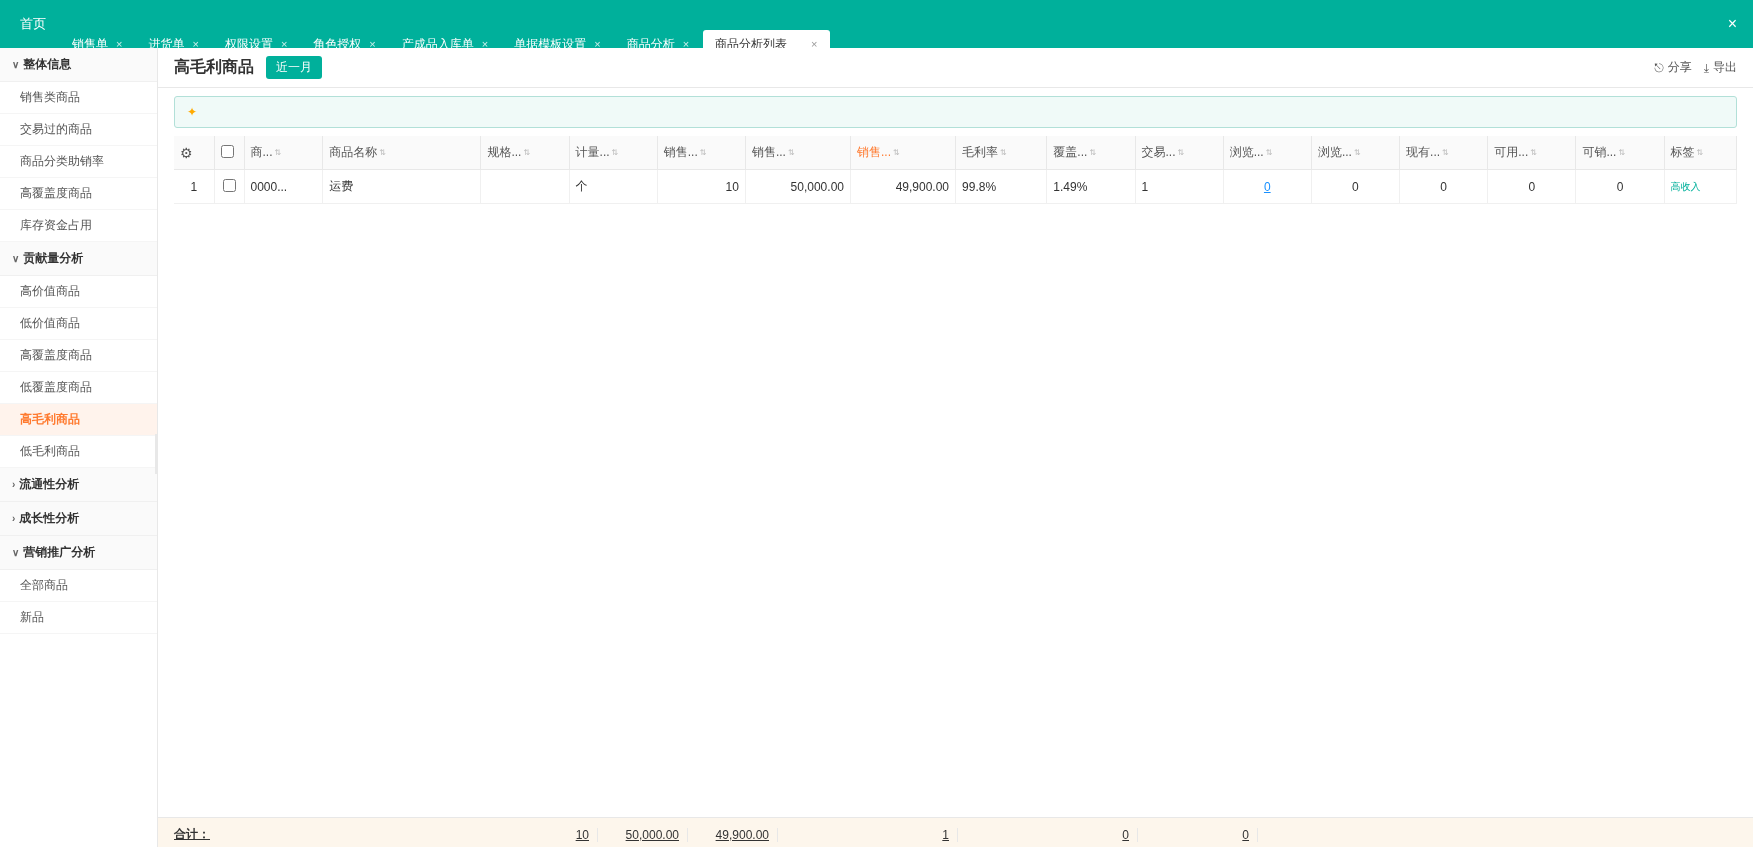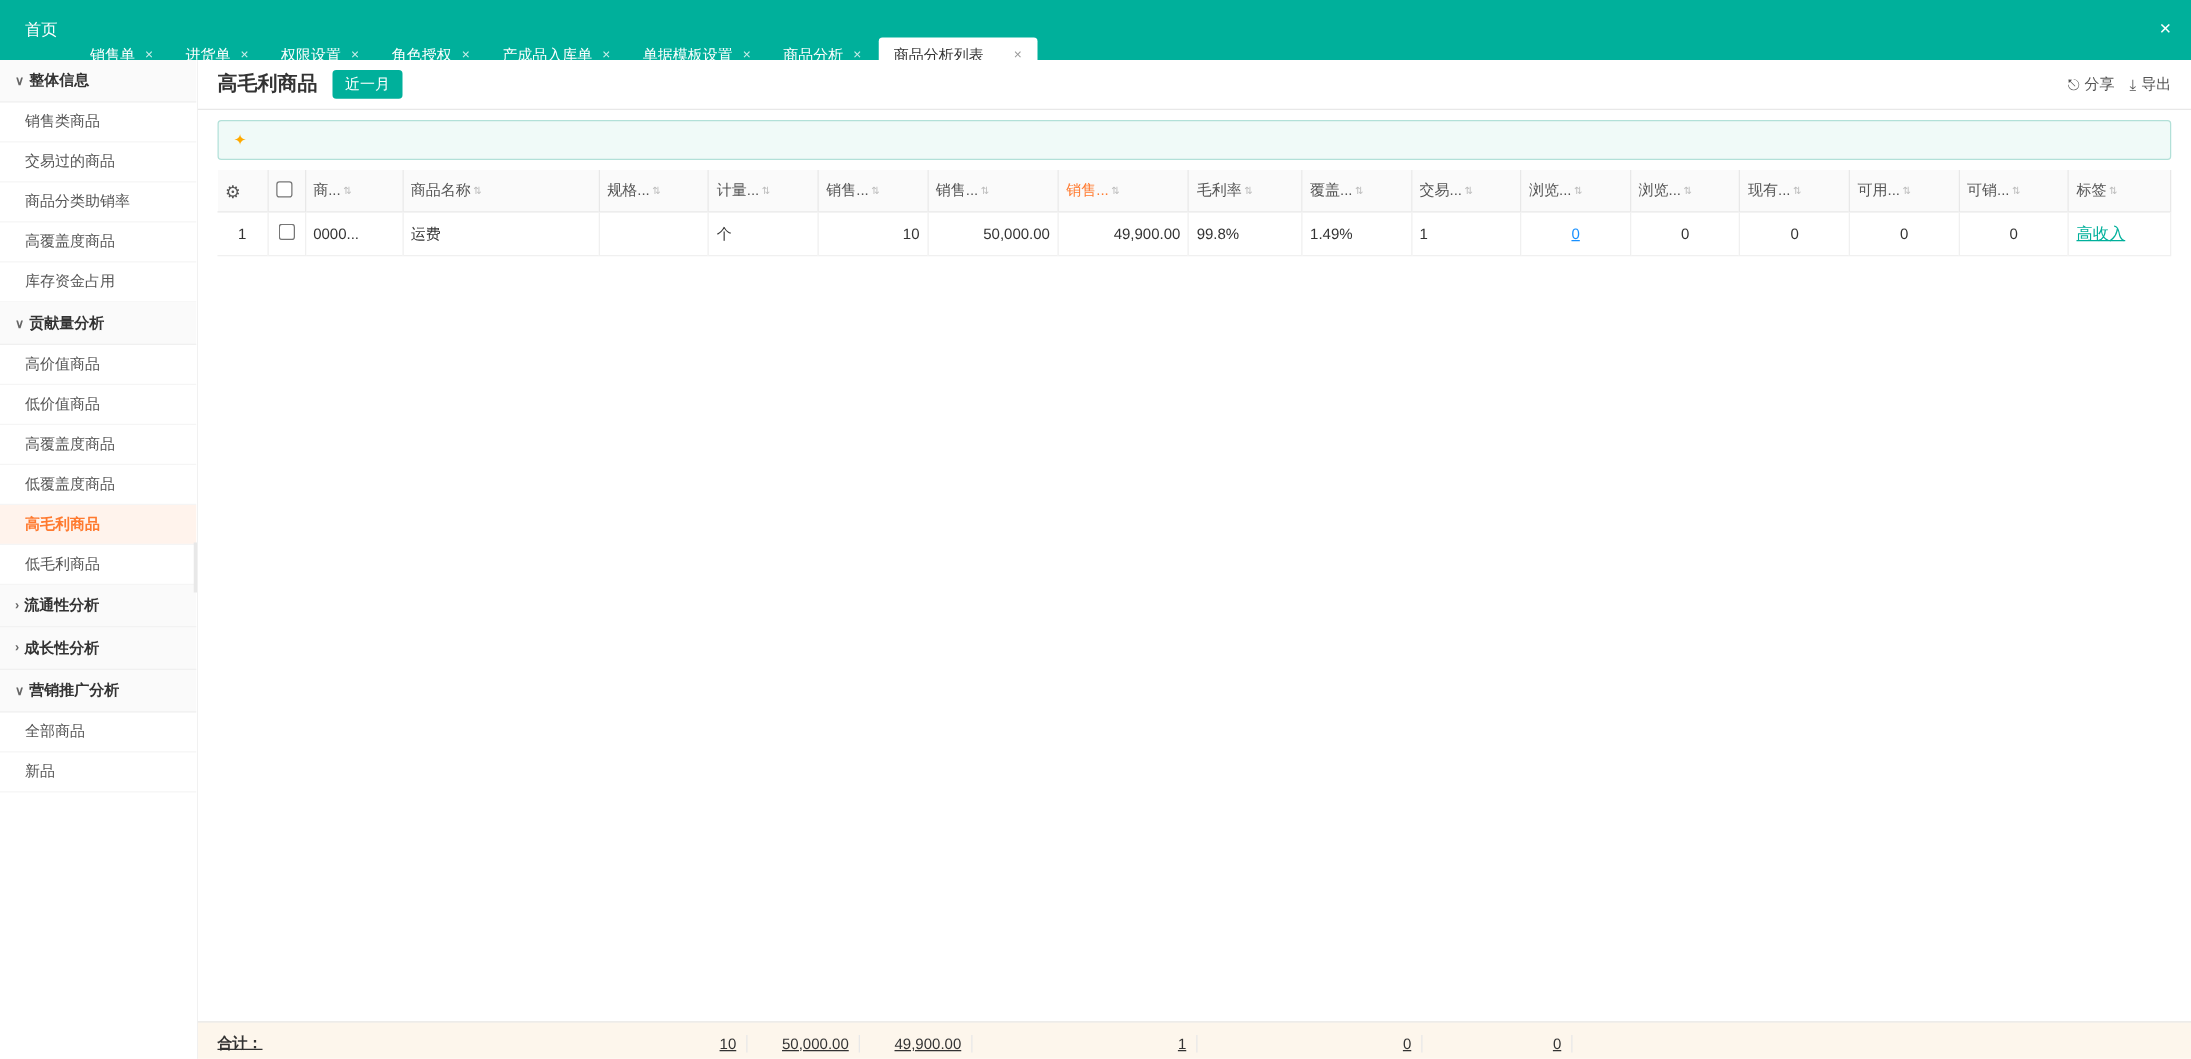--- a/index.html
+++ b/index.html
@@ -226,22 +226,21 @@
     tbody td {
       padding: 8px 6px;
       color: #333;
       border-right: 1px solid #f0f0f0;
       white-space: nowrap;
     }
     .td-number { text-align: center; }
     .td-right { text-align: right; }
     .tag-high-income {
       color: #00b09b;
-      font-size: 13px;
-      text-decoration: underline;
+      font-size: 10px;
     }
     .link-blue { color: #1890ff; text-decoration: underline; cursor: pointer; }
 
     
     .table-footer {
       display: flex;
       align-items: center;
       background: #fdf6ec;
       border-top: 1px solid #e8e8e8;
       padding: 8px 16px;

